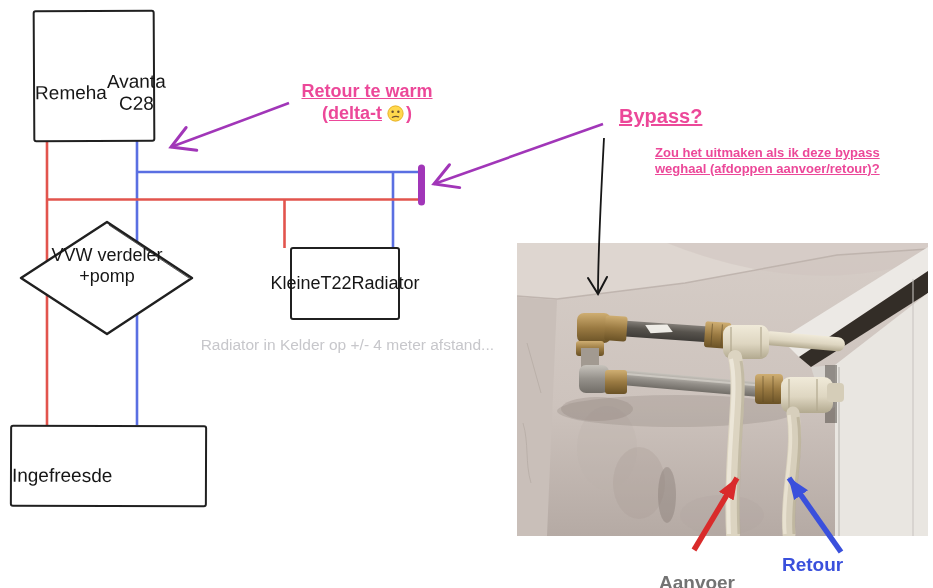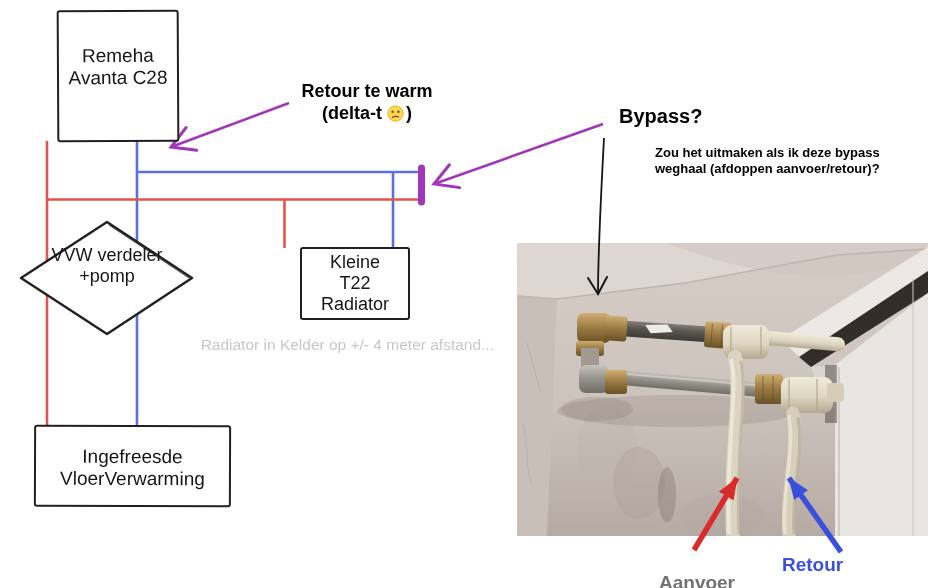--- a/index.html
+++ b/index.html
@@ -6,33 +6,33 @@
   #canvas{
     position:relative;width:933px;height:588px;background:#ffffff;overflow:hidden;
     font-family:"Liberation Sans","DejaVu Sans",sans-serif;
   }
   svg{display:block;}
   .overlay{position:absolute;left:0;top:0;pointer-events:none;}
   
   .node{
     position:absolute;box-sizing:border-box;background:#ffffff;
     border:2.4px solid #202020;border-radius:3px;
-    display:flex;flex-direction:column;align-items:center;
-    color:#161616;text-align:center;margin-left:24px;
+    display:flex;flex-direction:row;align-items:center;
+    color:#161616;text-align:center;
   }
   .node span{display:block;}
   #boiler{left:33px;top:10px;width:122px;height:132px;padding-top:33px;font-size:19px;line-height:22px;transform:rotate(-0.3deg);}
-  #radiator{left:276px;top:247px;width:110px;height:73px;justify-content:center;font-size:18px;line-height:21px;}
+  #radiator{left:290px;top:247px;width:110px;height:73px;justify-content:center;font-size:18px;line-height:21px;}
   #floorheating{left:10px;top:425px;width:197px;height:82px;padding-top:19px;font-size:19px;line-height:22px;transform:rotate(0.2deg);}
   #distributor-label{
     position:absolute;left:27px;top:245px;width:160px;text-align:center;
     color:#161616;font-size:18px;line-height:21px;
   }
   
-  .purple{color:#000000;font-weight:bold;}
+  .purple{color:#ec4899;font-weight:bold;text-decoration:underline;}
   #retour-note{position:absolute;left:272px;top:80px;width:190px;text-align:center;font-size:18px;line-height:22px;}
   #retour-note .emoji{display:inline-block;vertical-align:-3px;margin:0 2px 0 5px;}
   #bypass-title{position:absolute;left:619px;top:104px;font-size:20px;line-height:24px;}
   #bypass-question{position:absolute;left:628px;top:145px;width:275px;font-size:13px;line-height:16px;margin-left:27px;}
   #kelder-note{position:absolute;left:174px;top:335px;width:320px;text-align:right;
     color:#c7c7cb;font-size:15.5px;line-height:20px;font-weight:normal;}
   #aanvoer-label{position:absolute;left:652px;top:572px;width:90px;text-align:center;
     color:#737373;font-size:19px;font-weight:bold;}
   #retour-label{position:absolute;left:782px;top:554px;width:82px;
     color:#3a50dc;font-size:19px;font-weight:bold;}
@@ -196,21 +196,20 @@
   </div>
 
   <div class="node" id="radiator">
     <span>Kleine</span>
     <span>T22</span>
     <span>Radiator</span>
   </div>
 
   <div class="node" id="floorheating">
     <span>Ingefreesde</span>
-    <span>VloerVerwarming</span>
   </div>
 
   <div id="retour-note" class="purple">
     <span>Retour te warm</span><br>
     <span>(delta-t</span><span class="emoji"><svg width="17" height="17" viewBox="0 0 16 16">
           <circle cx="8" cy="8" r="7.2" fill="#ffd84d" stroke="#e3a918" stroke-width="0.8"></circle>
           <circle cx="5.3" cy="6.4" r="1.15" fill="#694f2f"></circle>
           <circle cx="10.7" cy="6.4" r="1.15" fill="#694f2f"></circle>
           <path d="M5.1,11.6 Q8,9.9 10.9,11.1" fill="none" stroke="#694f2f" stroke-width="1.2" stroke-linecap="round"></path>
         </svg></span><span>)</span>

